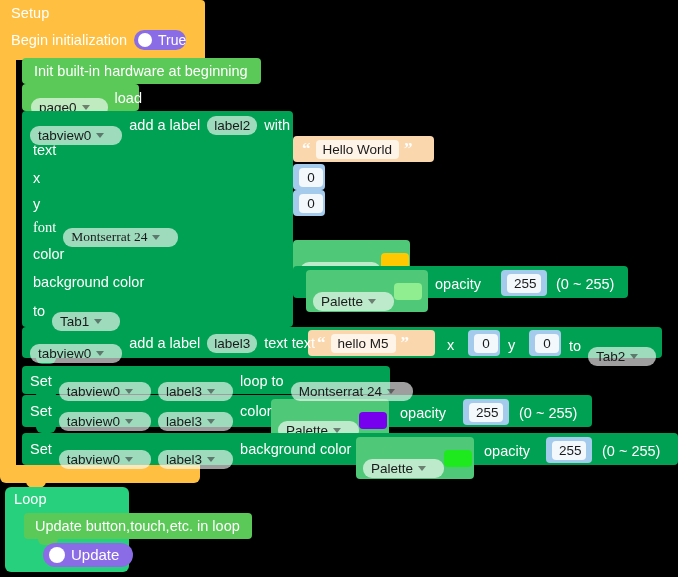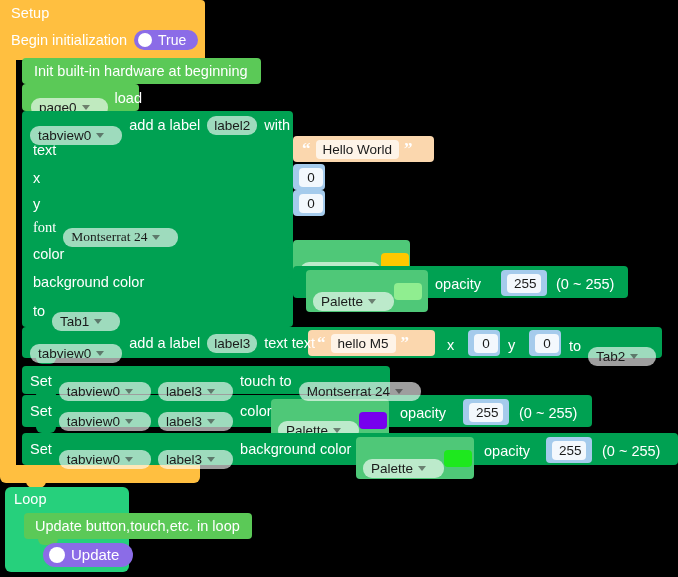--- a/index.html
+++ b/index.html
@@ -63,21 +63,21 @@
     white-space: nowrap;
   }
 
   
   .toggle-pill {
     display: inline-flex;
     align-items: center;
     gap: 6px;
     background: #8B6CE7;
     border-radius: 12px;
-    padding: 2px 12px 2px 4px;
+    padding: 2px 0 2px 4px;
     height: 20px;
     box-sizing: border-box;
   }
   .toggle-knob {
     width: 14px; height: 14px;
     border-radius: 50%;
     background: #ffffff;
     flex: 0 0 auto;
   }
   .toggle-label {
@@ -366,21 +366,21 @@
 <div class="blk" style="left:30px; top:370px; height:22px; gap:7px; z-index:2;">
   <span>Set</span>
   <span class="dd">
     <span>tabview0</span>
     <span class="dd-arrow"></span>
   </span>
   <span class="dd">
     <span>label3</span>
     <span class="dd-arrow"></span>
   </span>
-  <span>touch to</span>
+  <span>loop to</span>
   <span class="dd">
     <span>Montserrat 24</span>
     <span class="dd-arrow"></span>
   </span>
 </div>
 <div class="notch notch-dark" style="left:36px; top:394px;"></div>
 
 <div class="abs blk-dark" style="left:22px; top:395px; width:570px; height:32px;"></div>
 <div class="blk" style="left:30px; top:400px; height:22px; gap:7px; z-index:2;">
   <span>Set</span>

